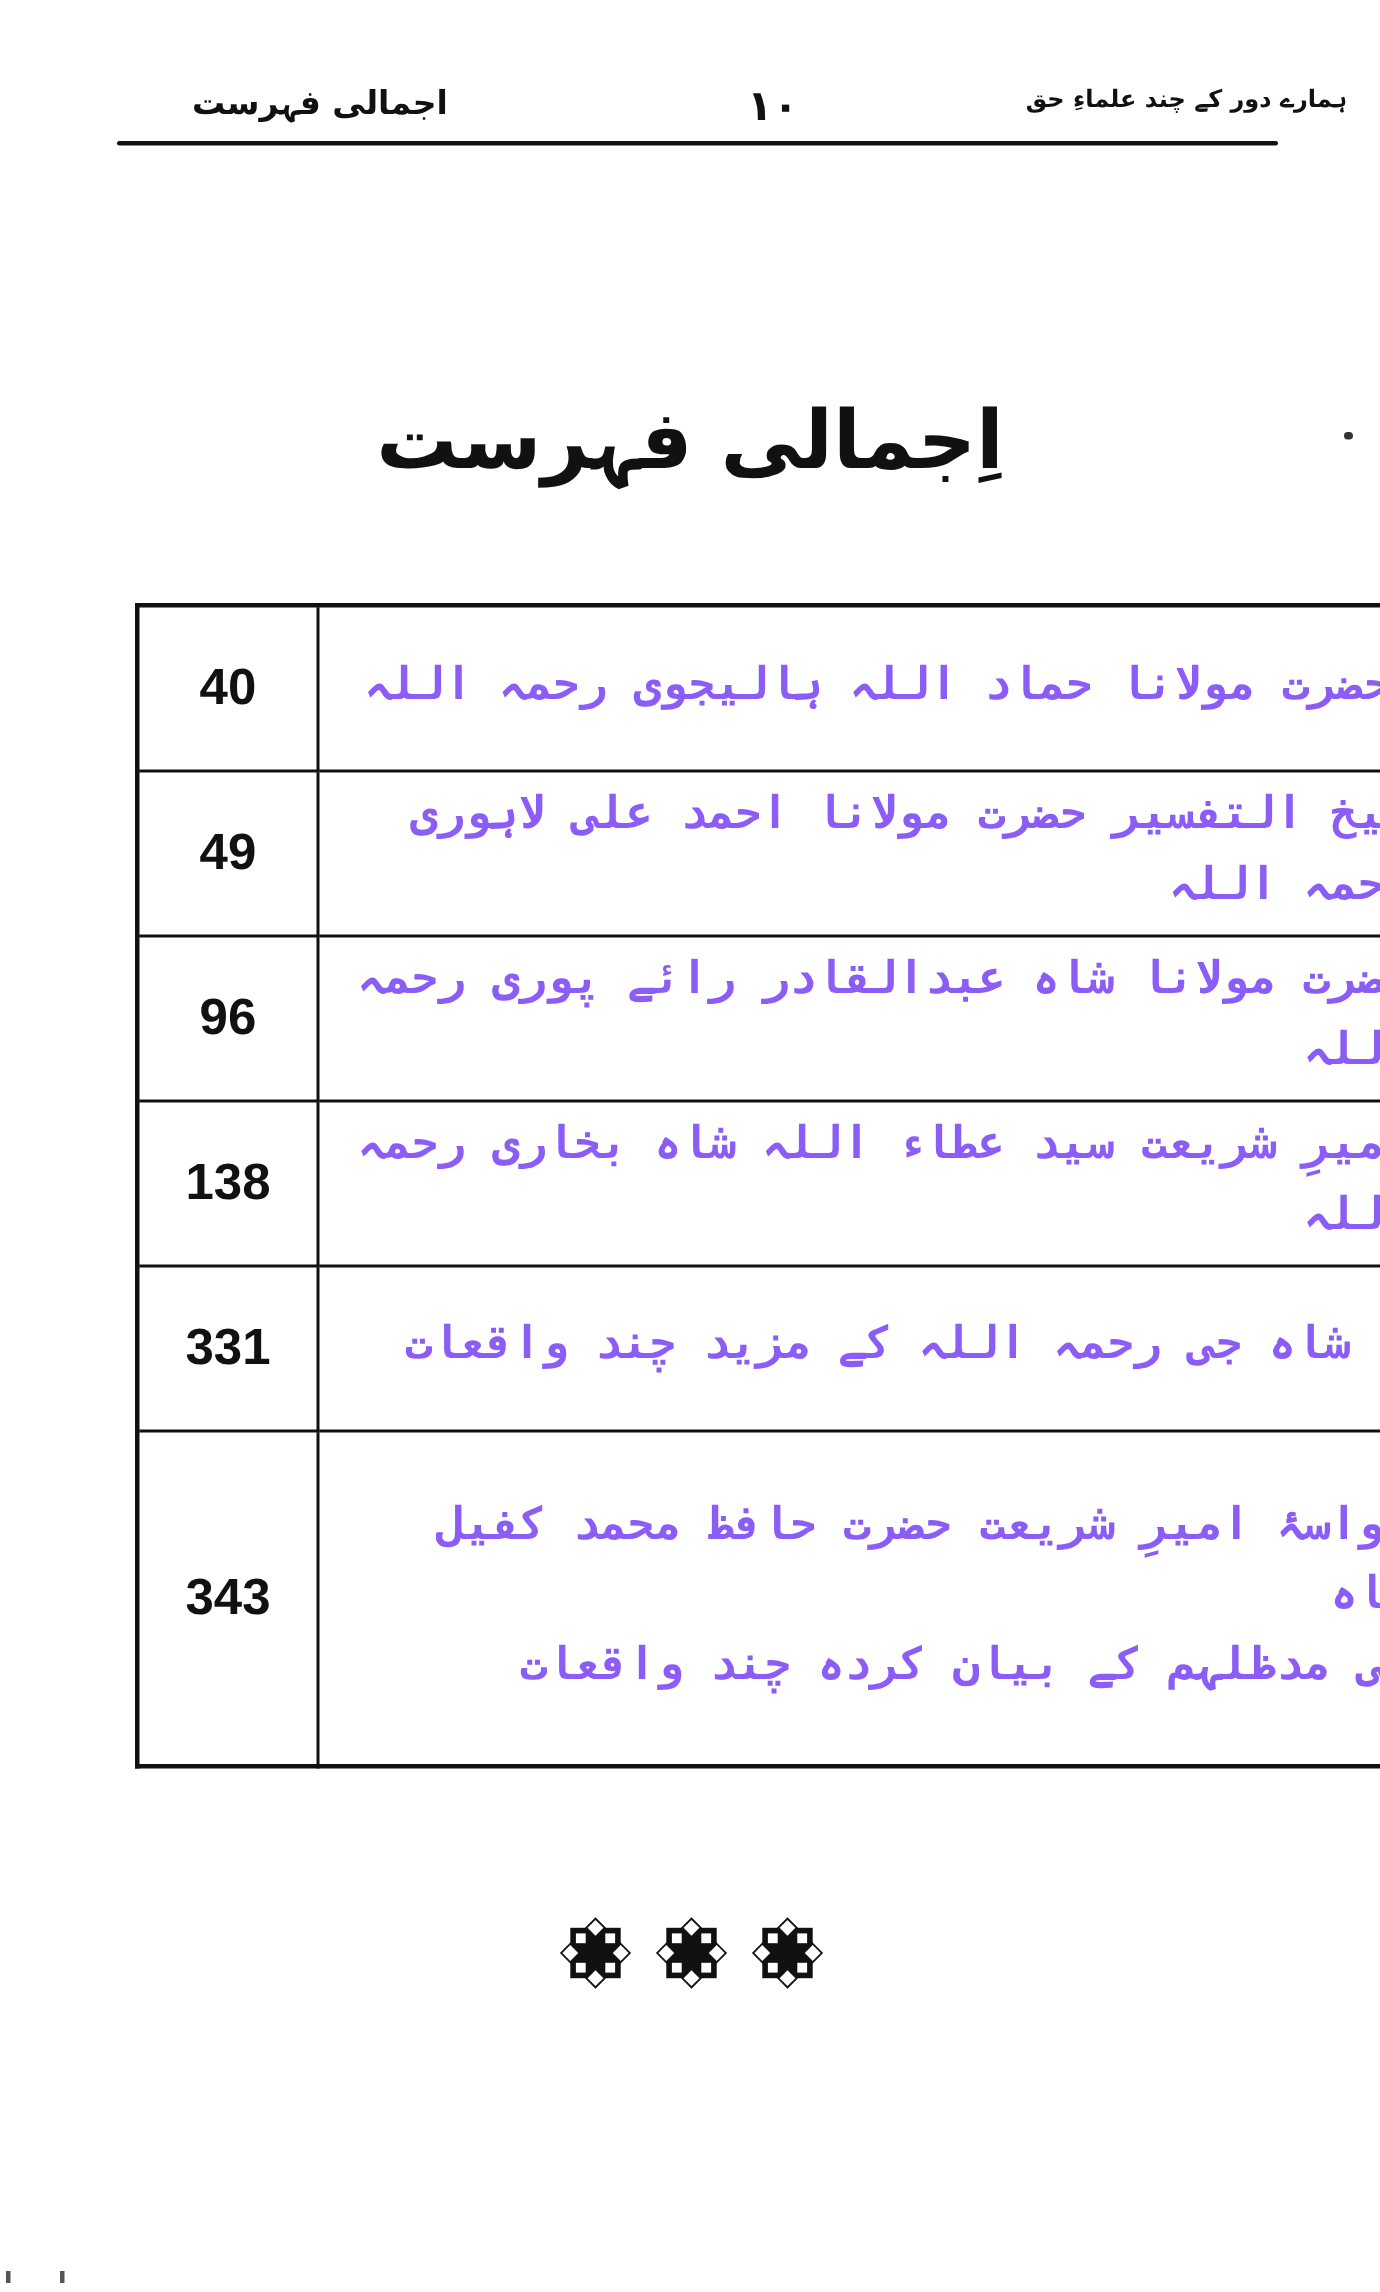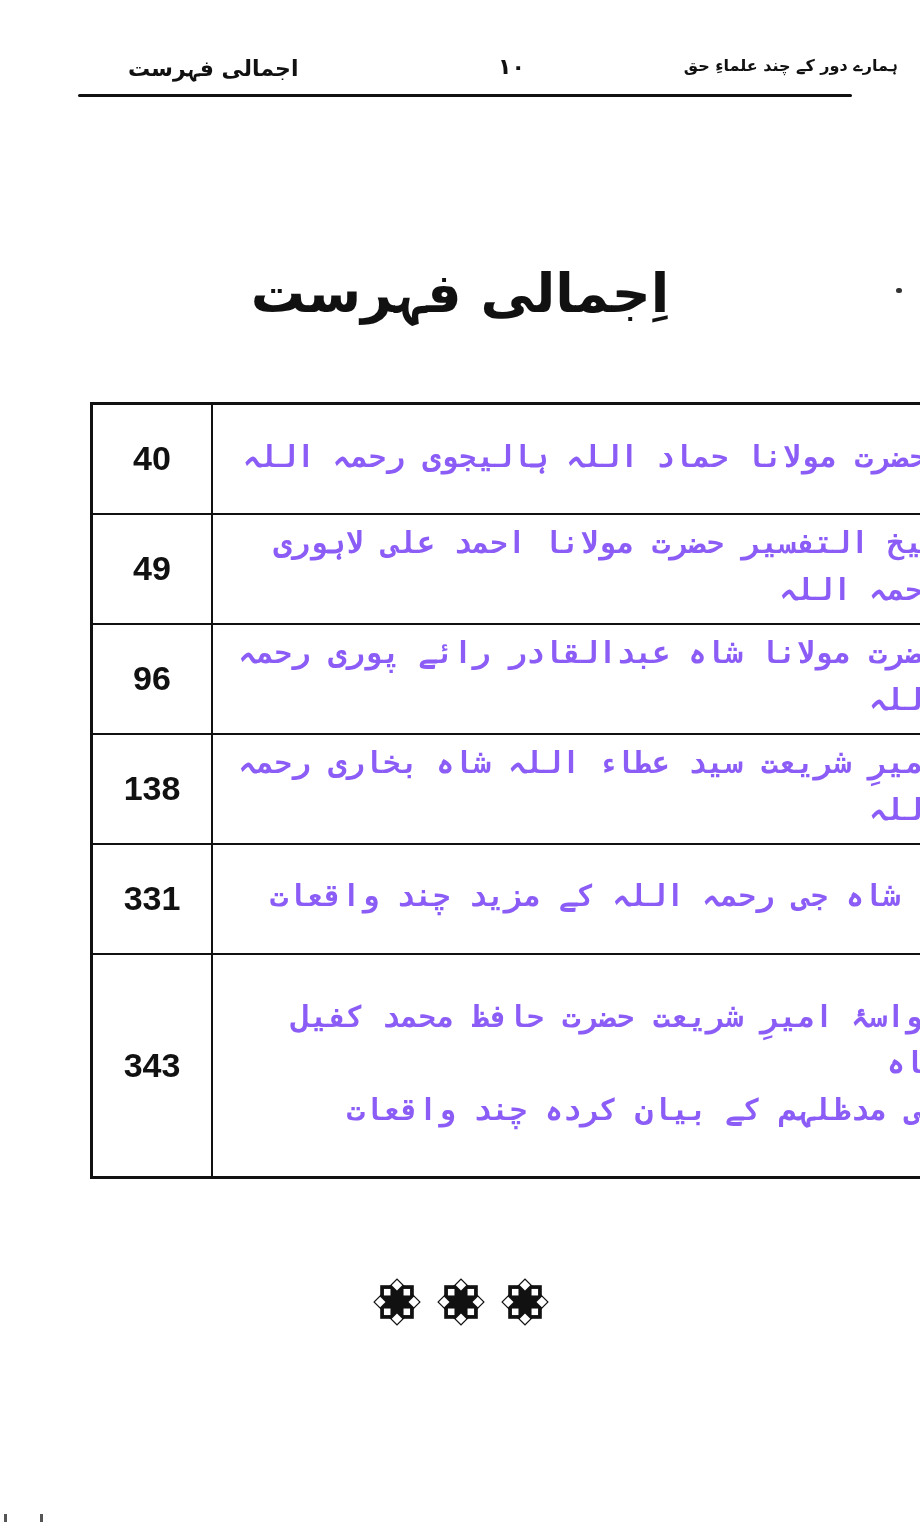--- a/index.html
+++ b/index.html
@@ -30,21 +30,21 @@
       font-family: "DejaVu Sans", sans-serif;
       font-size: 22px;
       font-weight: bold;
       direction: rtl;
     }
     .rh-center {
       position: absolute;
       left: 370px;
       top: 2px;
       font-family: "DejaVu Sans", sans-serif;
-      font-size: 22px;
+      font-size: 28px;
       font-weight: bold;
     }
     .rh-right {
       position: absolute;
       right: 0;
       top: 4px;
       font-family: "DejaVu Sans", sans-serif;
       font-size: 16px;
       font-weight: bold;
       direction: rtl;

